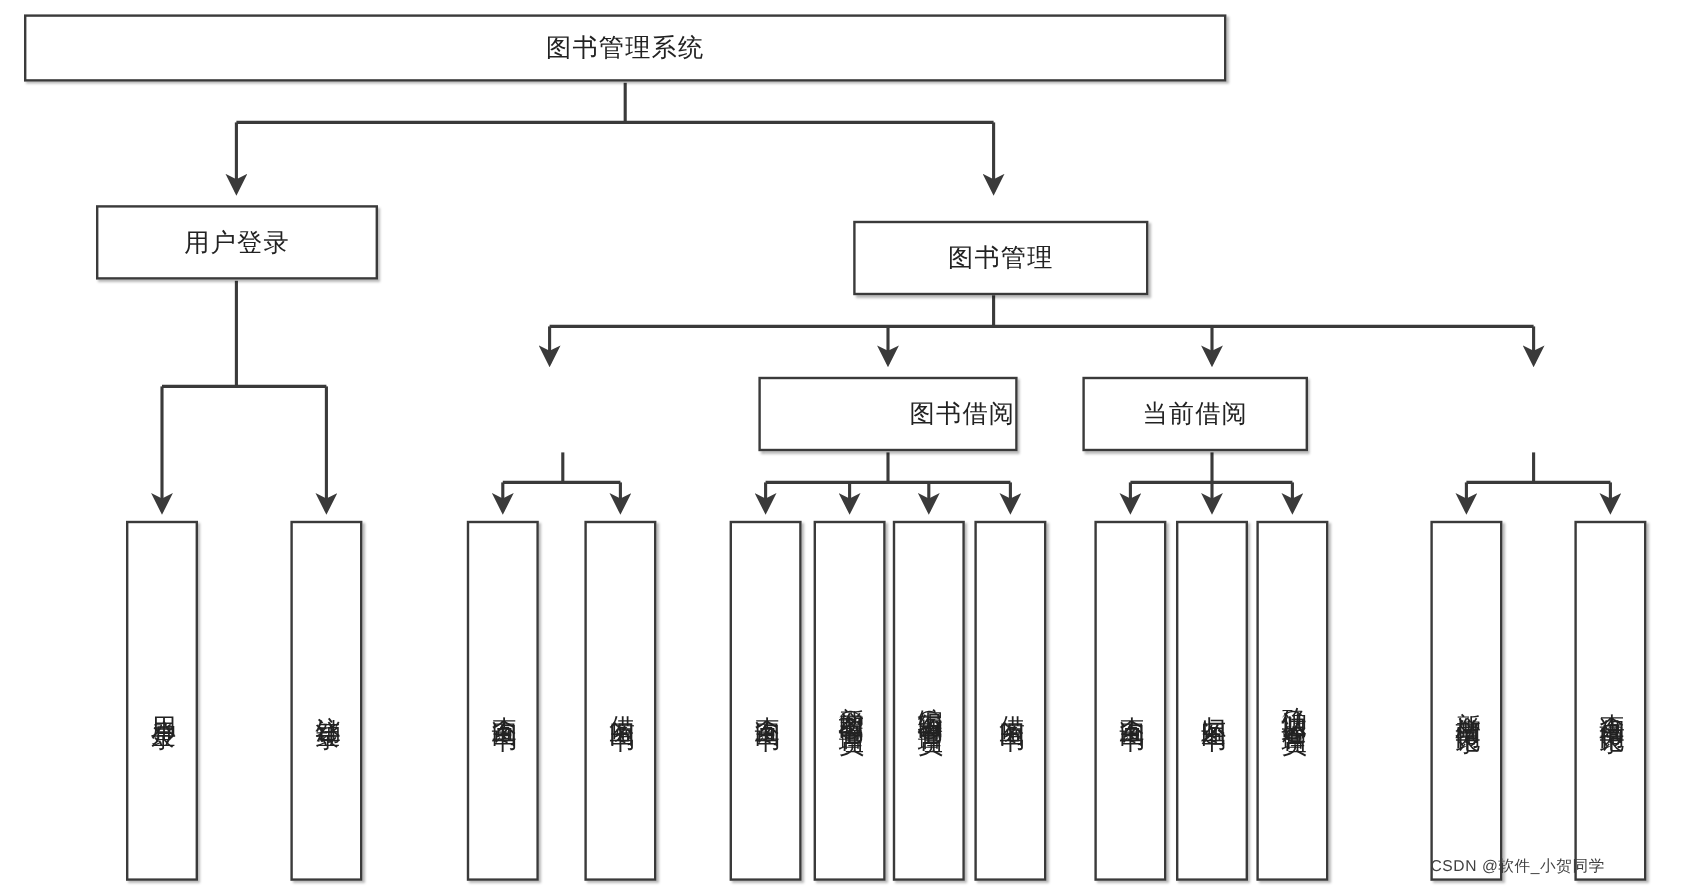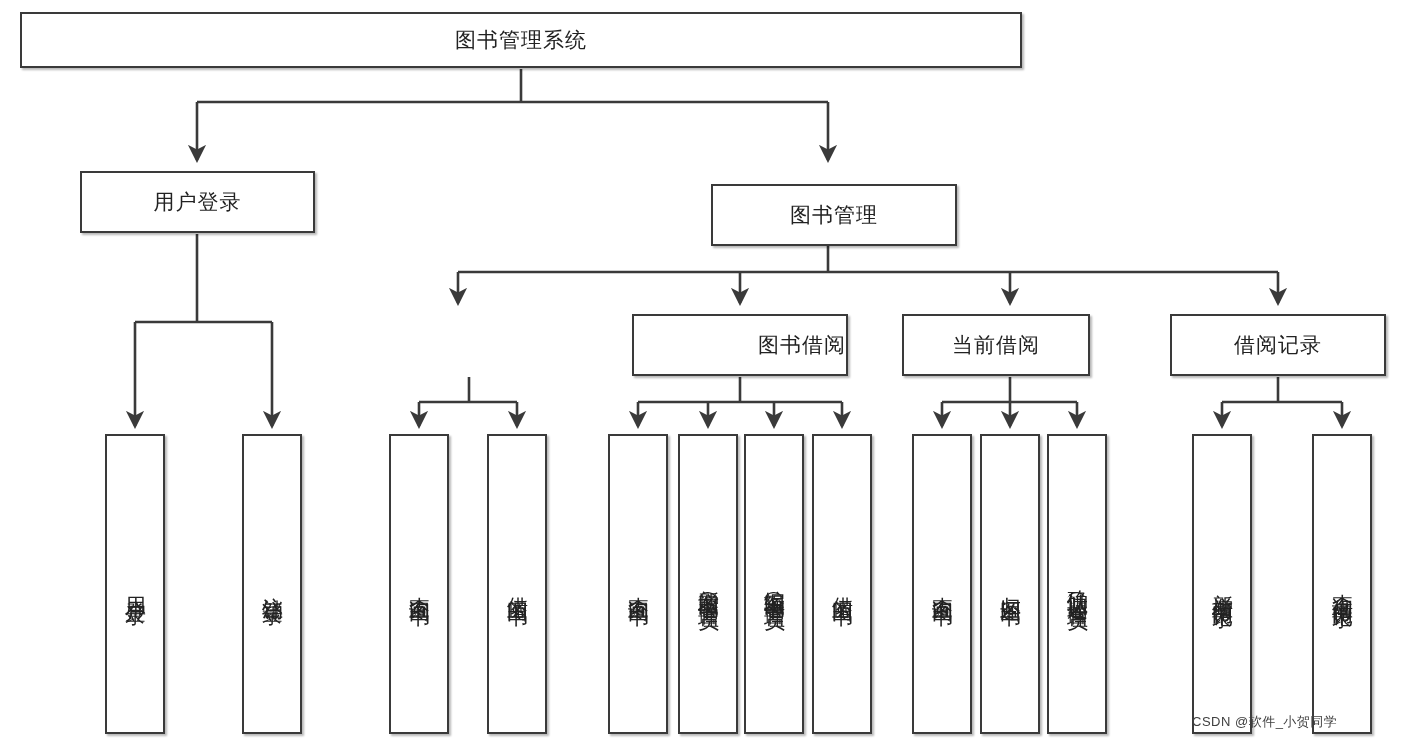--- a/index.html
+++ b/index.html
@@ -129,23 +129,20 @@
   <div class="node h" style="left:711px; top:163px; width:246px; height:62px;margin-top:21px;">
     <span>图书管理</span>
   </div>
 
   <div class="node h" style="left:632px; top:314px; width:216px; height:62px;justify-content:flex-end;">
     <span>图书借阅</span>
   </div>
   <div class="node h" style="left:902px; top:314px; width:188px; height:62px;">
     <span>当前借阅</span>
   </div>
-  <div class="node h" style="left:1170px; top:314px; width:216px; height:62px;">
-    <span>借阅记录</span>
-  </div>
 
   <div class="node v" style="left:105px; top:434px; width:60px; height:300px;">
     <span class="vlabel">用户登录</span>
   </div>
   <div class="node v" style="left:242px; top:434px; width:60px; height:300px;">
     <span class="vlabel">注销登录</span>
   </div>
 
   <div class="node v" style="left:389px; top:434px; width:60px; height:300px;">
     <span class="vlabel">查询图书</span>

